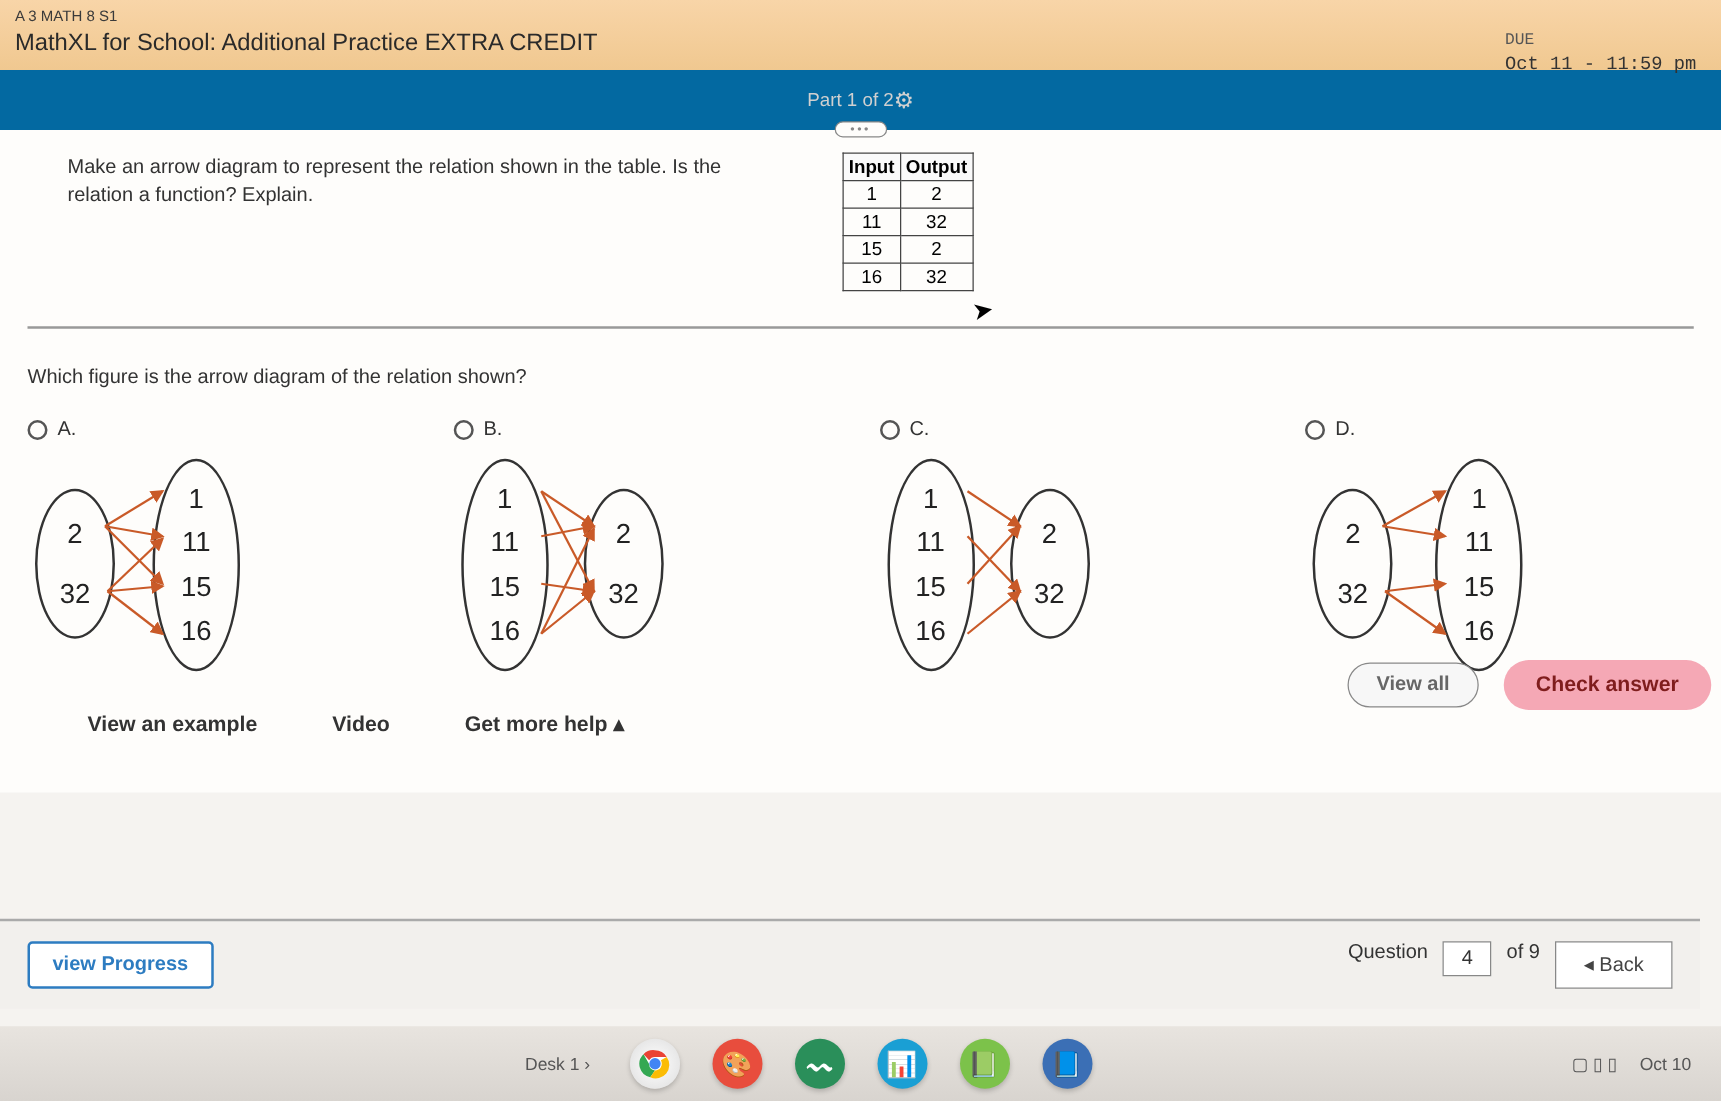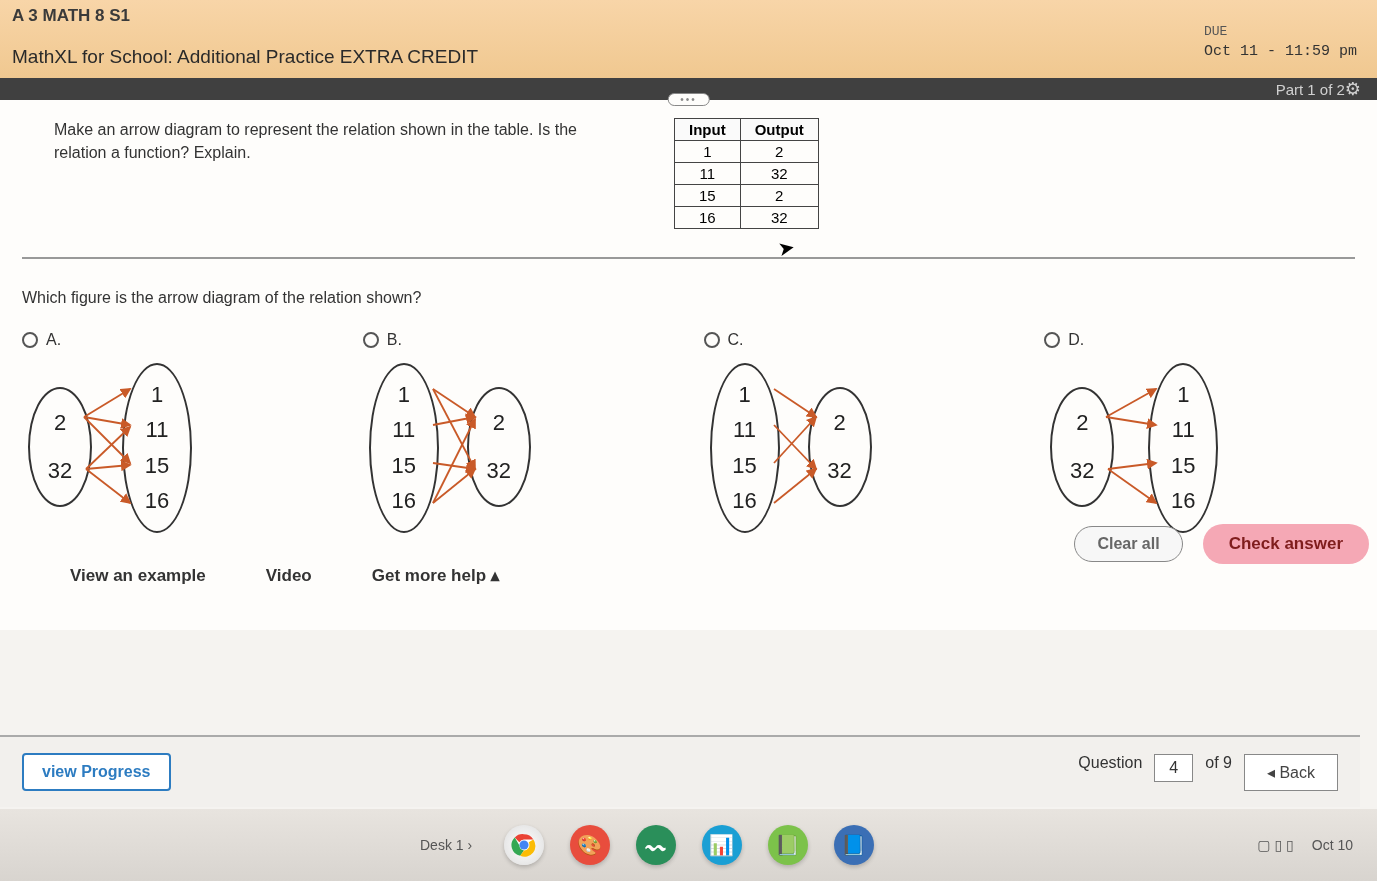--- a/index.html
+++ b/index.html
@@ -9,45 +9,45 @@
     width: 1377px;
     height: 881px;
     overflow: hidden;
     position: relative;
   }
   .top-header {
     background: linear-gradient(to bottom, #f8d5a8, #f0c890);
     padding: 6px 12px 10px 12px;
     position: relative;
   }
-  .course-code { font-size: 17px; color: #3a3a3a; font-weight: 700; }
-  .assignment-title { font-size: 19px; color: #2a2a2a; margin-top: 20px; }
+  .course-code { font-size: 12px; color: #3a3a3a; font-weight: 400; }
+  .assignment-title { font-size: 19px; color: #2a2a2a; margin-top: 4px; }
   .due-block { position: absolute; right: 20px; top: 24px; text-align: left; font-family: Liberation Mono, monospace; }
   .due-label { font-size: 13px; color: #555; }
   .due-date { font-size: 15px; color: #333; margin-top: 4px; }
   .part-bar {
-    background: #404040;
+    background: #0369a1;
     color: #d0d0d0;
-    padding: 0 16px;
+    padding: 13px 16px;
     font-size: 15px;
     display: flex;
-    justify-content: flex-end;
+    justify-content: center;
     align-items: center;
   }
   .gear-icon { color: #d0d0d0; font-size: 18px; }
   .content {
     background: #fefdfb;
     padding: 18px 22px 0 22px;
     position: relative;
     min-height: 530px;
   }
   .prompt-row { display: flex; gap: 60px; align-items: flex-start; margin-left: 32px; }
   .prompt-text { font-size: 16px; color: #333; max-width: 560px; line-height: 1.45; }
   .io-table { border-collapse: collapse; font-size: 15px; }
-  .io-table th, .io-table td { border: 1px solid #444; padding: 2px 14px; text-align: center; }
+  .io-table th, .io-table td { border: 1px solid #444; padding: 2px 4px; text-align: center; }
   .io-table th { font-weight: bold; background: #fafafa; }
   .divider { border: none; border-top: 2px solid #999; margin: 28px 0 0 0; position: relative; }
   .divider-handle {
     position: absolute; left: 50%; transform: translateX(-50%);
     background: #fefdfb; border: 1.5px solid #888; border-radius: 999px;
     padding: 0 12px; font-size: 10px; color: #888; top: -7px; letter-spacing: 2px;
   }
   .sub-q { font-size: 16px; color: #333; margin: 30px 0 24px 0; }
   .options-row { display: flex; gap: 30px; align-items: flex-start; }
   .option { flex: 1; }
@@ -90,21 +90,21 @@
     border: 2px solid #2d7cc1; color: #2d7cc1; background: #fff;
     border-radius: 4px; padding: 8px 18px; font-size: 16px; font-weight: 600;
   }
   .q-nav { display: flex; align-items: flex-start; gap: 12px; font-size: 16px; color: #333; }
   .q-box { border: 1.5px solid #888; padding: 4px 14px; background: #fff; }
   .back-btn {
     border: 1.5px solid #888; background: #fff; color: #444;
     padding: 8px 22px; font-size: 16px; border-radius: 0;
   }
   .taskbar {
-    position: absolute; left: 0; right: 0; bottom: 0; height: 72px;
+    position: absolute; left: 0; right: 0; bottom: 0; height: 60px;
     background: linear-gradient(to top, #d8d4cf, #e8e4df);
     display: flex; align-items: center; justify-content: center; gap: 26px;
   }
   .desk-label { position: absolute; left: 420px; font-size: 14px; color: #555; }
   .task-icon {
     width: 40px; height: 40px; border-radius: 50%;
     display: flex; align-items: center; justify-content: center;
     font-size: 20px; box-shadow: 0 2px 4px rgba(0,0,0,.2);
   }
   .tb-date { position: absolute; right: 24px; font-size: 14px; color: #555; display:flex; align-items:center; gap:18px;}
@@ -291,21 +291,21 @@
     </div>
   </div>
 
   <div class="help-row">
     <span class="help-link">View an example</span>
     <span class="help-link">Video</span>
     <span class="help-link">Get more help ▴</span>
   </div>
 
   <div class="action-right">
-    <button class="pill-btn">Clear all</button>
+    <button class="pill-btn">View all</button>
     <button class="check-btn">Check answer</button>
   </div>
 </div>
 
 <div class="footer-bar">
   <button class="view-progress">view Progress</button>
   <div class="q-nav">
     <span>Question</span>
     <span class="q-box">4</span>
     <span>of 9</span>

